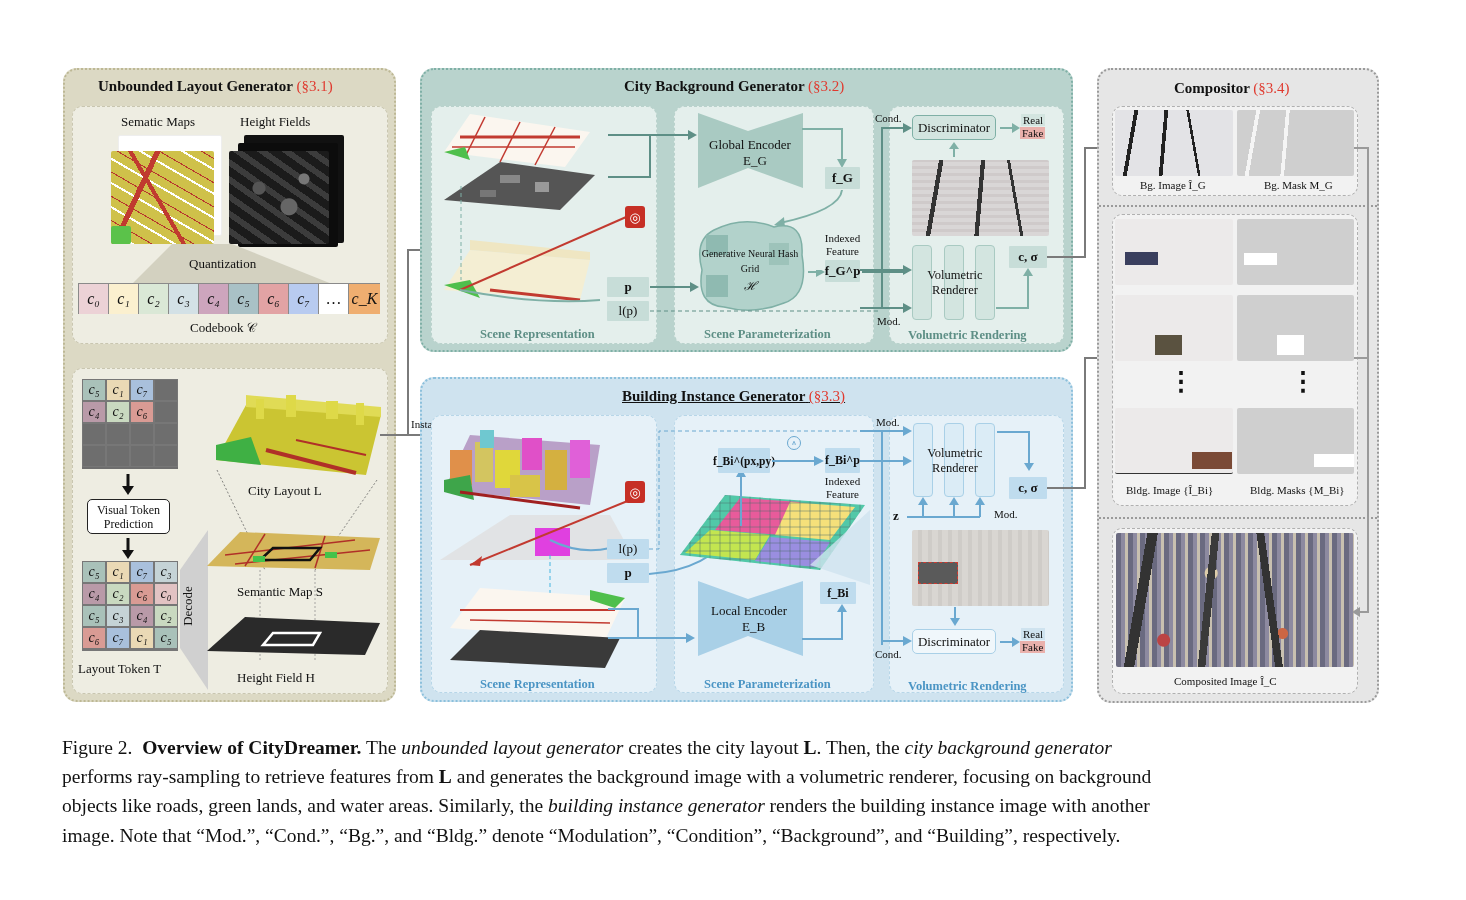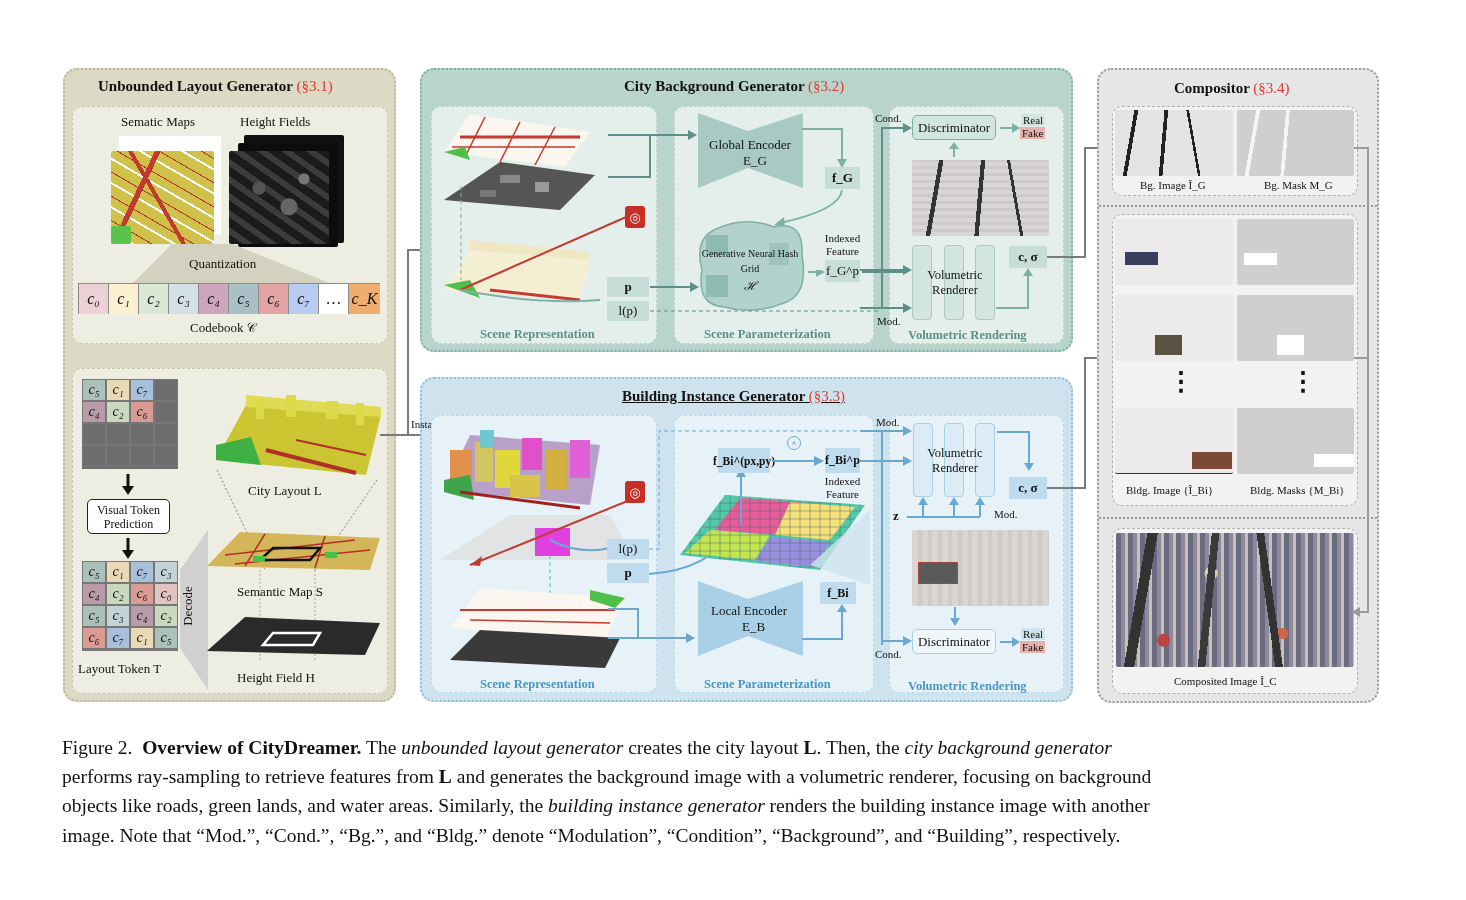--- a/index.html
+++ b/index.html
@@ -251,21 +251,21 @@
 <svg class="abs" style="left:694px;top:215px;" width="115" height="100">
   <path d="M20,15 Q50,0 80,12 Q110,5 108,40 Q115,80 90,88 Q60,100 30,92 Q2,90 8,55 Q0,25 20,15 Z" fill="#b2d2cb" stroke="#7fb0a6" stroke-width="1.5"></path>
   <rect x="12" y="20" width="22" height="20" fill="#8fbab1"></rect>
     <rect x="12" y="60" width="22" height="22" fill="#8fbab1"></rect>
     <rect x="75" y="28" width="20" height="22" fill="#9dc3ba"></rect>
 </svg>
 <div class="lbl" style="left:700px;top:246px;width:100px;white-space:normal;text-align:center;line-height:15px;font-size:10px;">Generative Neural Hash Grid</div>
 <div class="lbl" style="left:744px;top:277px;font-style:italic;font-size:12px;">ℋ</div>
 
 <div class="lbl small" style="left:820px;top:232px;width:45px;white-space:normal;text-align:center;line-height:13px;">Indexed Feature</div>
-<div class="box box-g" style="left:825px;top:260px;width:35px;height:22px;font-weight:normal;">f_G^p</div>
+<div class="box box-g" style="left:825px;top:260px;width:35px;height:22px;font-weight:bold;">f_G^p</div>
 
 <svg class="abs" style="left:650px;top:270px;" width="260" height="50">
   <polyline points="0,17 42,17" stroke="#5e8f86" stroke-width="2"></polyline>
     <polygon points="40,12 49,17 40,22" fill="#5e8f86"></polygon>
   <polyline points="0,41 230,41" stroke="#5e8f86" stroke-width="1" stroke-dasharray="4,3"></polyline>
   <polyline points="158,2 168,2" stroke="#7fb0a6" stroke-width="2"></polyline>
     <polygon points="166,-3 175,2 166,7" fill="#7fb0a6"></polygon>
   <polyline points="212,2 255,2" stroke="#5e8f86" stroke-width="2"></polyline>
 </svg>
 <div class="stage-g" style="left:704px;top:327px;">Scene Parameterization</div>

